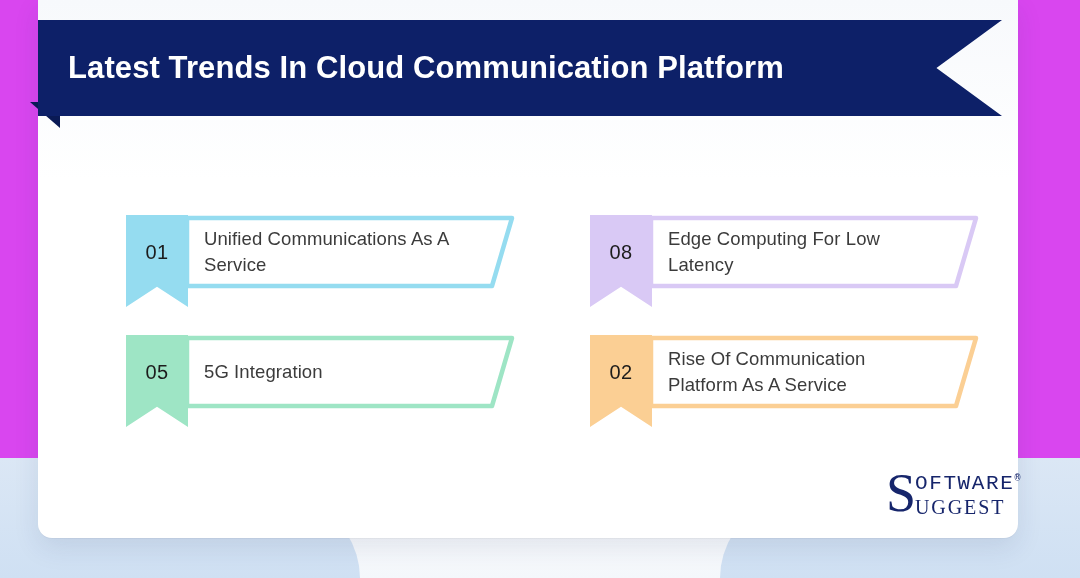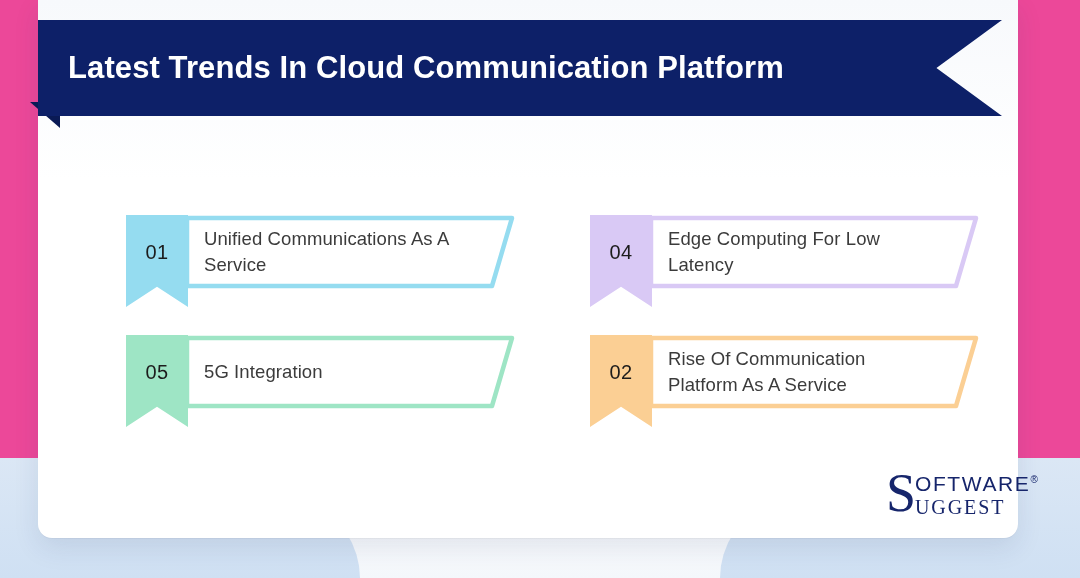--- a/index.html
+++ b/index.html
@@ -11,21 +11,21 @@
     height: 578px;
     overflow: hidden;
     font-family: "Liberation Sans", sans-serif;
     background: #ffffff;
   }
 
   .canvas {
     position: relative;
     width: 1080px;
     height: 578px;
-    background: #ec4899;
+    background: #d946ef;
     overflow: hidden;
   }
 
   
   .bg-arc {
     position: absolute;
     bottom: 0;
     height: 120px;
     background: linear-gradient(180deg, #dbe7f5 0%, #cfe0f3 100%);
   }
@@ -198,21 +198,21 @@
     top: -2px;
     font-family: "Liberation Serif", serif;
     font-size: 54px;
     line-height: 54px;
     color: #16256b;
   }
   .logo-line1 {
     position: absolute;
     left: 29px;
     top: 4px;
-    font-family: Liberation Sans, sans-serif;
+    font-family: Liberation Mono, monospace;
     font-size: 21px;
     letter-spacing: 1.6px;
     color: #16256b;
     white-space: nowrap;
   }
   .logo-reg {
     font-size: 10px;
     vertical-align: super;
     letter-spacing: 0;
   }
@@ -256,21 +256,21 @@
         <div class="trend-body">
           <svg viewBox="0 0 331 74" preserveAspectRatio="none">
             <path d="M3 3 H328 L308 71 H3 Z" fill="#ffffff" stroke="#95dcf0" stroke-width="4.5" stroke-linejoin="round"></path>
           </svg>
           <div class="trend-label">Unified Communications As A Service</div>
         </div>
       </div>
 
       <div class="trend">
         <div class="trend-tab" style="background:#d9c9f5"></div>
-        <div class="trend-num">04</div>
+        <div class="trend-num">08</div>
         <div class="trend-body">
           <svg viewBox="0 0 331 74" preserveAspectRatio="none">
             <path d="M3 3 H328 L308 71 H3 Z" fill="#ffffff" stroke="#d9c9f5" stroke-width="4.5" stroke-linejoin="round"></path>
           </svg>
           <div class="trend-label">Edge Computing For Low Latency</div>
         </div>
       </div>
 
     </div>
 

